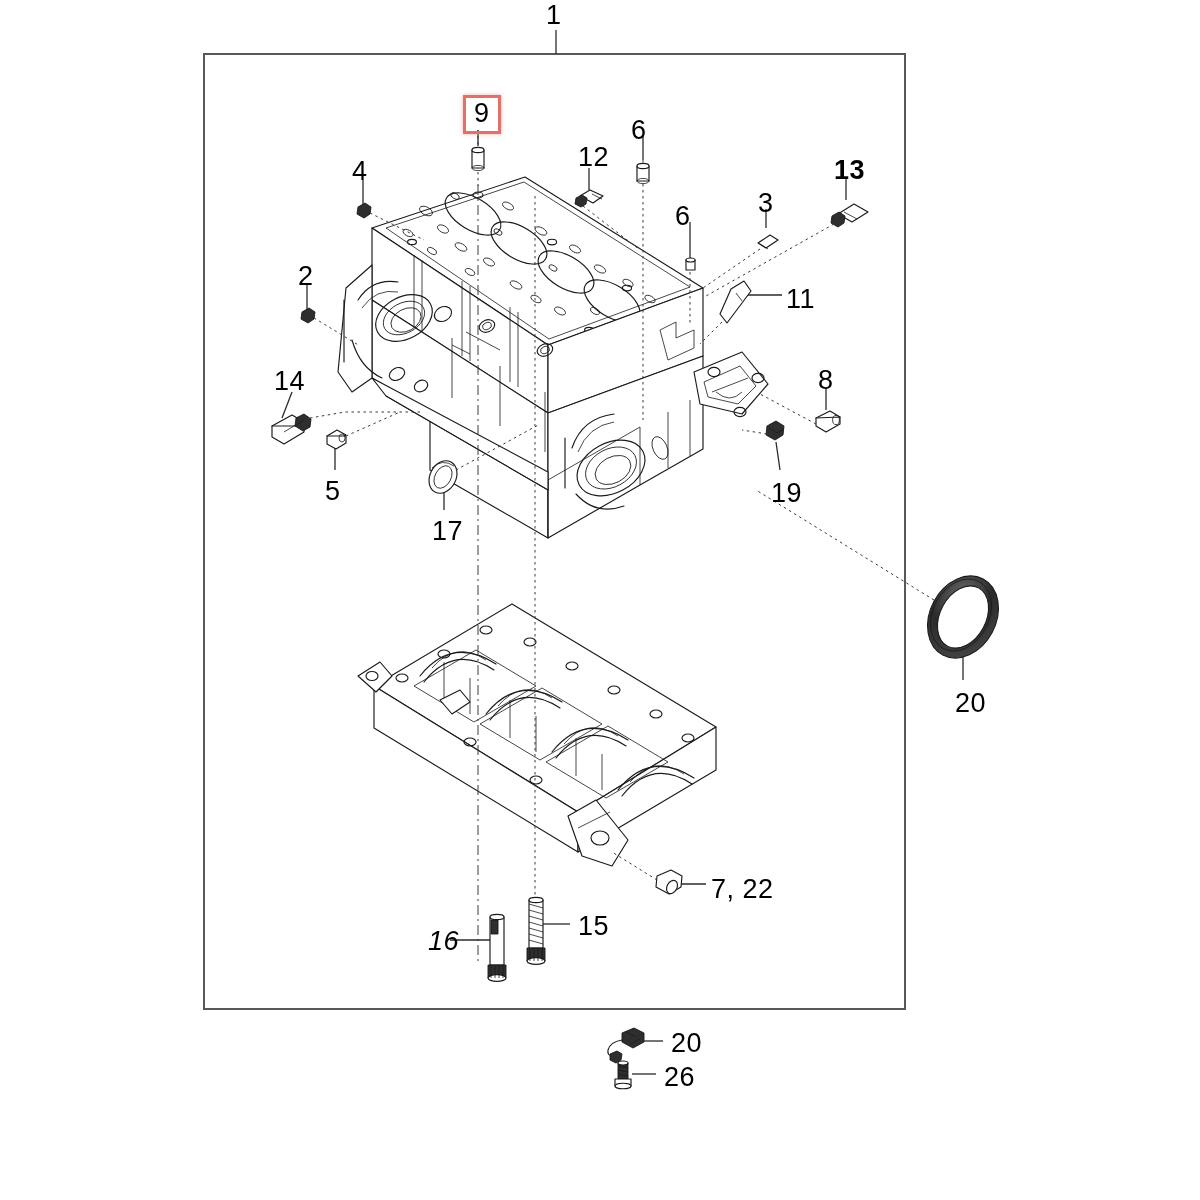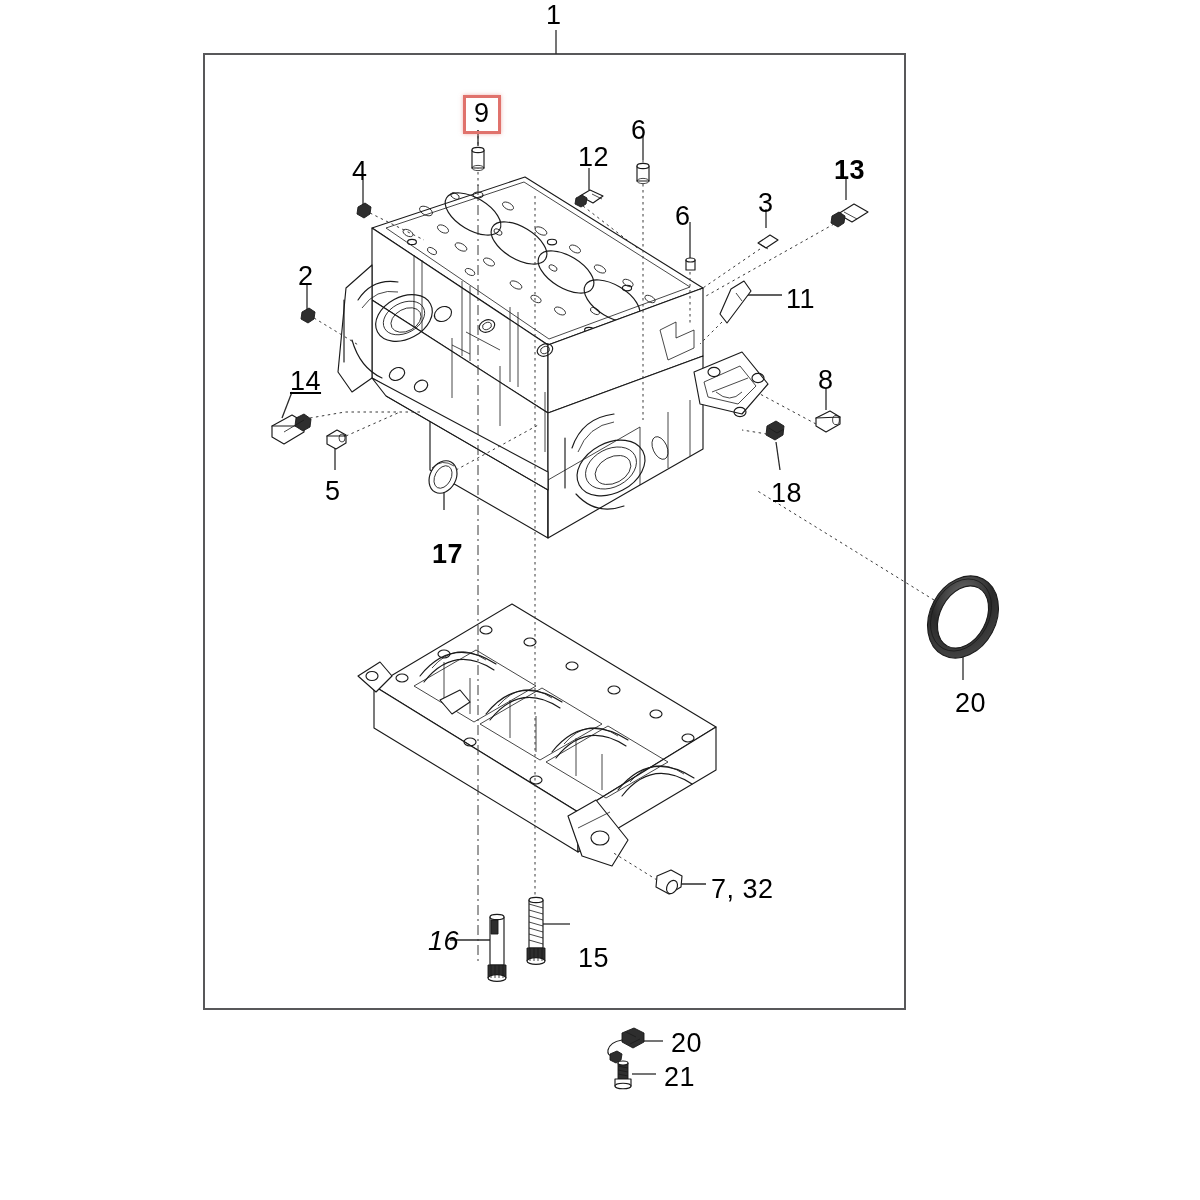--- a/index.html
+++ b/index.html
@@ -433,31 +433,31 @@
       <div class="lbl" style="left: 546px; top: 2px;">1</div>
       <div class="lbl hl" style="left: 463px; top: 95px; border-color: rgb(224, 114, 108);">9</div>
       <div class="lbl" style="left: 631px; top: 117px;">6</div>
       <div class="lbl" style="left: 578px; top: 144px;">12</div>
       <div class="lbl" style="left: 352px; top: 158px;">4</div>
       <div class="lbl" style="left: 834px; top: 157px; font-weight: bold;">13</div>
       <div class="lbl" style="left: 675px; top: 203px;">6</div>
       <div class="lbl" style="left: 758px; top: 190px;">3</div>
       <div class="lbl" style="left: 298px; top: 263px;">2</div>
       <div class="lbl" style="left: 786px; top: 286px;">11</div>
-      <div class="lbl" style="left: 290px; top: 368px; text-decoration: underline;">14</div>
+      <div class="lbl" style="left: 274px; top: 368px;">14</div>
       <div class="lbl" style="left: 818px; top: 367px;">8</div>
       <div class="lbl" style="left: 325px; top: 478px;">5</div>
-      <div class="lbl" style="left: 771px; top: 480px;">18</div>
-      <div class="lbl" style="left: 432px; top: 541px; font-weight: bold;">17</div>
+      <div class="lbl" style="left: 771px; top: 480px;">19</div>
+      <div class="lbl" style="left: 432px; top: 518px;">17</div>
       <div class="lbl" style="left: 955px; top: 690px;">20</div>
-      <div class="lbl" style="left: 711px; top: 876px;">7, 32</div>
-      <div class="lbl" style="left: 578px; top: 913px; margin-top: 32px;">15</div>
+      <div class="lbl" style="left: 711px; top: 876px;">7, 22</div>
+      <div class="lbl" style="left: 578px; top: 913px;">15</div>
       <div class="lbl" style="left: 428px; top: 928px; font-style: italic;">16</div>
       <div class="lbl" style="left: 671px; top: 1030px;">20</div>
-      <div class="lbl" style="left: 664px; top: 1064px;">21</div>
+      <div class="lbl" style="left: 664px; top: 1064px;">26</div>
     </div>
 
   <div class="footer">
     
     
   </div>
 
 </div>
 
 </body></html>

